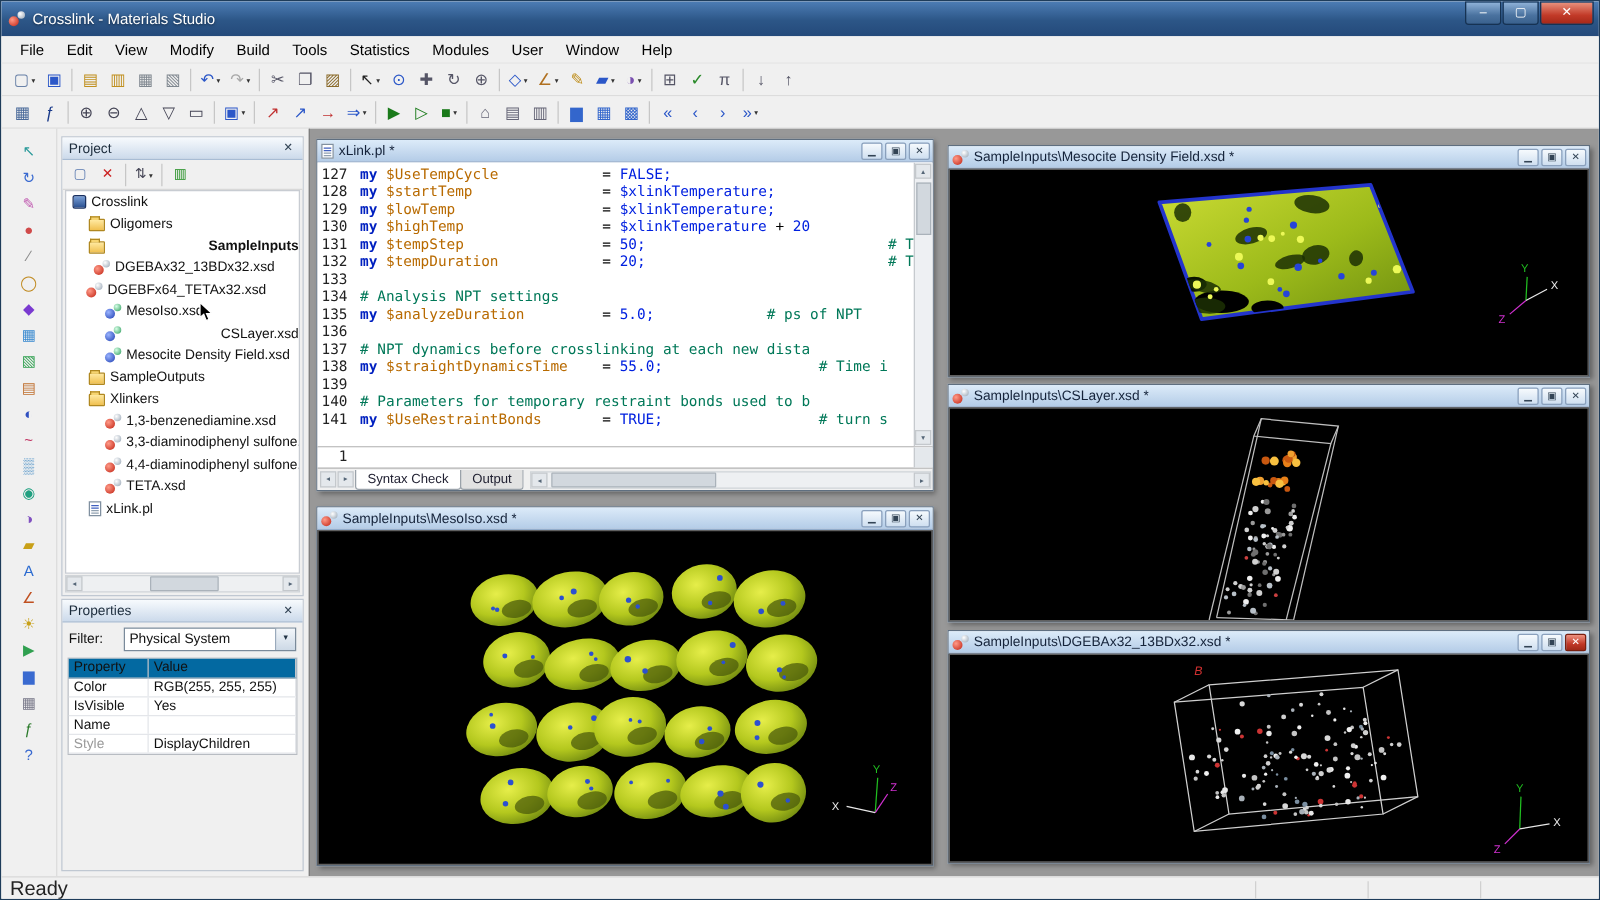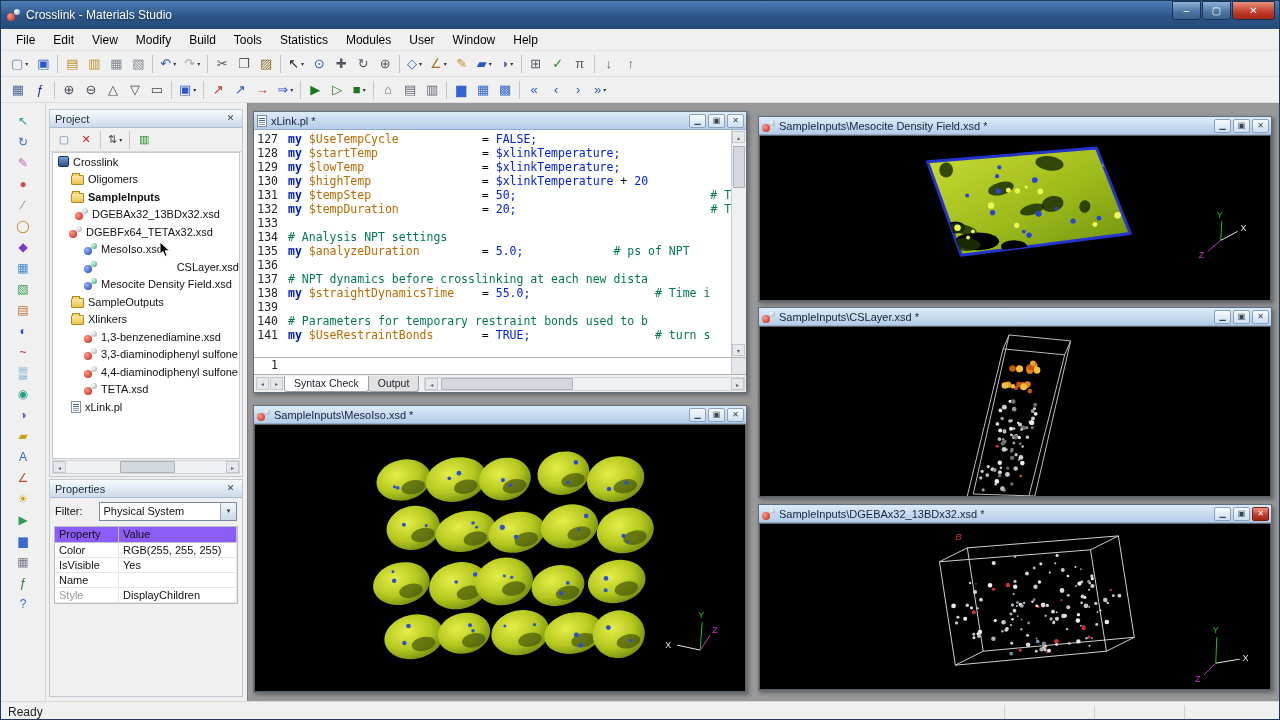--- a/index.html
+++ b/index.html
@@ -71,21 +71,21 @@
   .i-app{width:11px;height:11px;background:linear-gradient(#7aa0d8,#2a5090);border:1px solid #1a3060;border-radius:2px;}
 
   
   .filter-row{height:26px;display:flex;align-items:center;padding:0 5px;}
   .filter-label{font-size:11px;margin-right:16px;}
   .combo{flex:1;height:19px;background:#fff;border:1px solid #7a8a9a;display:flex;align-items:center;}
   .combo .val{flex:1;padding:0 4px;font-size:11px;white-space:nowrap;overflow:hidden;}
   .combo .cbtn{width:16px;height:17px;background:linear-gradient(#f2f6fa,#cdd9e6);border-left:1px solid #9aaabc;
     font-size:7px;text-align:center;line-height:16px;color:#234;}
   .ptable{margin:2px 4px 0 4px;background:#fff;border:1px solid #b8bcc2;font-size:11px;}
-  .phead{display:flex;height:16px;background:#8b5cf6;border-bottom:1px solid #c0c4ca;}
+  .phead{display:flex;height:16px;background:#0369a1;border-bottom:1px solid #c0c4ca;}
   .phead span{padding:1px 4px;border-right:1px solid #c0c4ca;}
   .pc1{width:64px;flex:0 0 64px;} .pc2{flex:1;}
   .prow{display:flex;height:15px;border-bottom:1px solid #e4e6ea;}
   .prow span{padding:1px 4px;border-right:1px solid #e4e6ea;white-space:nowrap;overflow:hidden;}
   .prow .muted{color:#9a9a9a;}
 
   
   .mdi{position:absolute;left:246px;top:102px;width:1034px;height:598px;background:#989898;border-left:1px solid #7e7e7e;}
   .cw{position:absolute;background:#f0f0f0;border:1px solid #5f6f80;box-shadow:2px 2px 4px rgba(0,0,0,.35);display:flex;flex-direction:column;}
   .cw-title{height:18px;background:linear-gradient(#dcebf9,#b4cce7);display:flex;align-items:center;
@@ -119,21 +119,21 @@
     border-radius:0 0 3px 3px;margin-right:-1px;}
   .tab.active{background:#fff;position:relative;z-index:2;}
   .hsb{flex:1;display:flex;align-items:center;margin:0 1px 0 6px;background:#eef0f2;border:1px solid #d0d4d8;height:14px;}
 
   
   .viz{flex:1;background:#000;border:1px solid #606060;margin:0;position:relative;overflow:hidden;}
   .viz svg{display:block;width:100%;height:100%;}
 
   
   #statusbar{position:absolute;left:0;top:700px;width:1280px;height:20px;background:#f0f0f0;border-top:1px solid #d8d8d8;
-    display:flex;align-items:center;padding:0 7px;font-size:12px;color:#222;}
+    display:flex;align-items:center;padding:0 7px;font-size:16px;color:#222;}
   .sb-cells{margin-left:auto;display:flex;height:14px;}
   .sb-cell{width:90px;border-left:1px solid #d0d0d0;height:100%;}
 
   
   #cursor{position:absolute;left:158px;top:240px;z-index:99;}
 </style>
 </head>
 <body>
 
 <div class="titlebar">
@@ -443,21 +443,21 @@
       </div>
     <div id="tree" class="tree">
         <div class="tree-item" style="padding-left: 5px;">
           <span class="ti i-app"></span>
           <span class="tl">Crosslink</span>
         </div>
         <div class="tree-item" style="padding-left: 18px;">
           <span class="ti i-folder"></span>
           <span class="tl">Oligomers</span>
         </div>
-        <div class="tree-item bold" style="padding-left: 18px;">
+        <div class="tree-item bold" style="padding-left: 18px; justify-content: space-between;">
           <span class="ti i-folder"></span>
           <span class="tl">SampleInputs</span>
         </div>
         <div class="tree-item" style="padding-left: 22px;">
           <span class="ti i-mol"></span>
           <span class="tl">DGEBAx32_13BDx32.xsd</span>
         </div>
         <div class="tree-item" style="padding-left: 16px;">
           <span class="ti i-mol"></span>
           <span class="tl">DGEBFx64_TETAx32.xsd</span>

